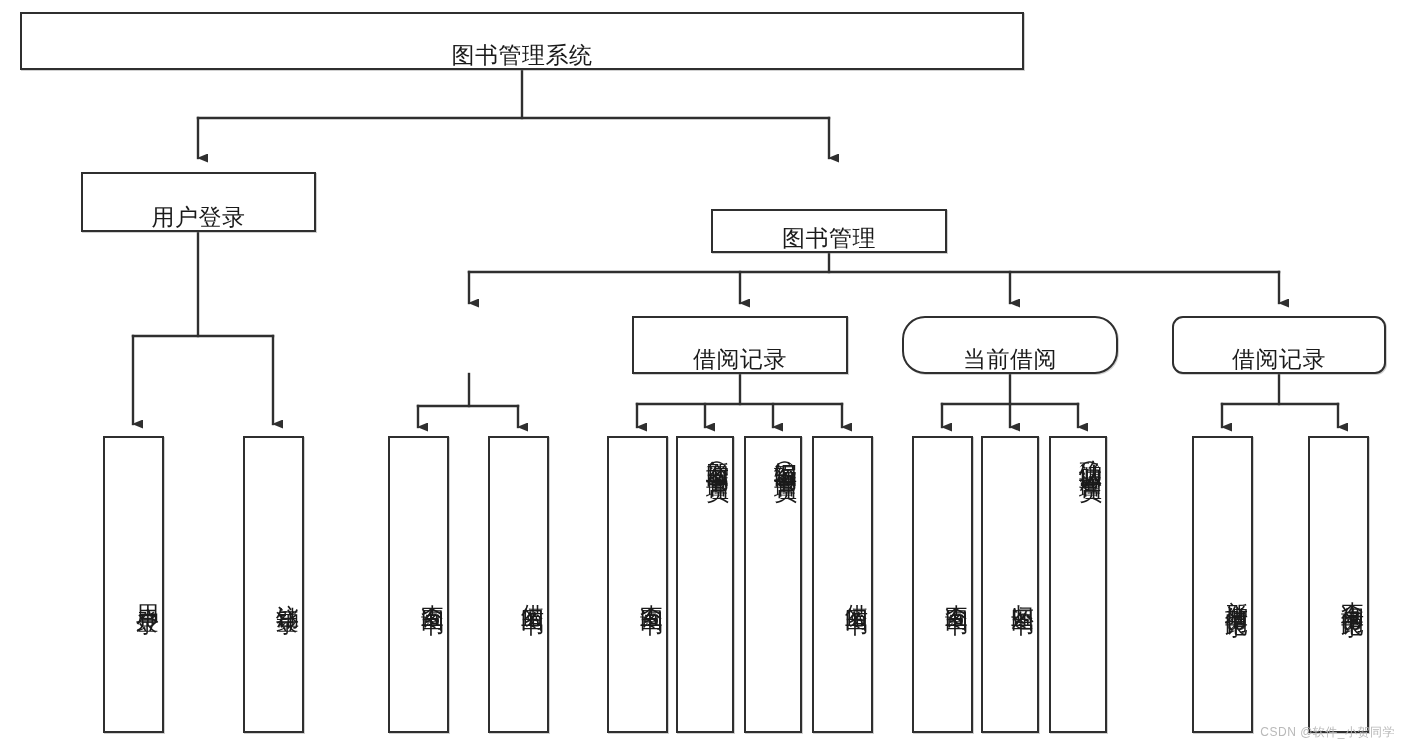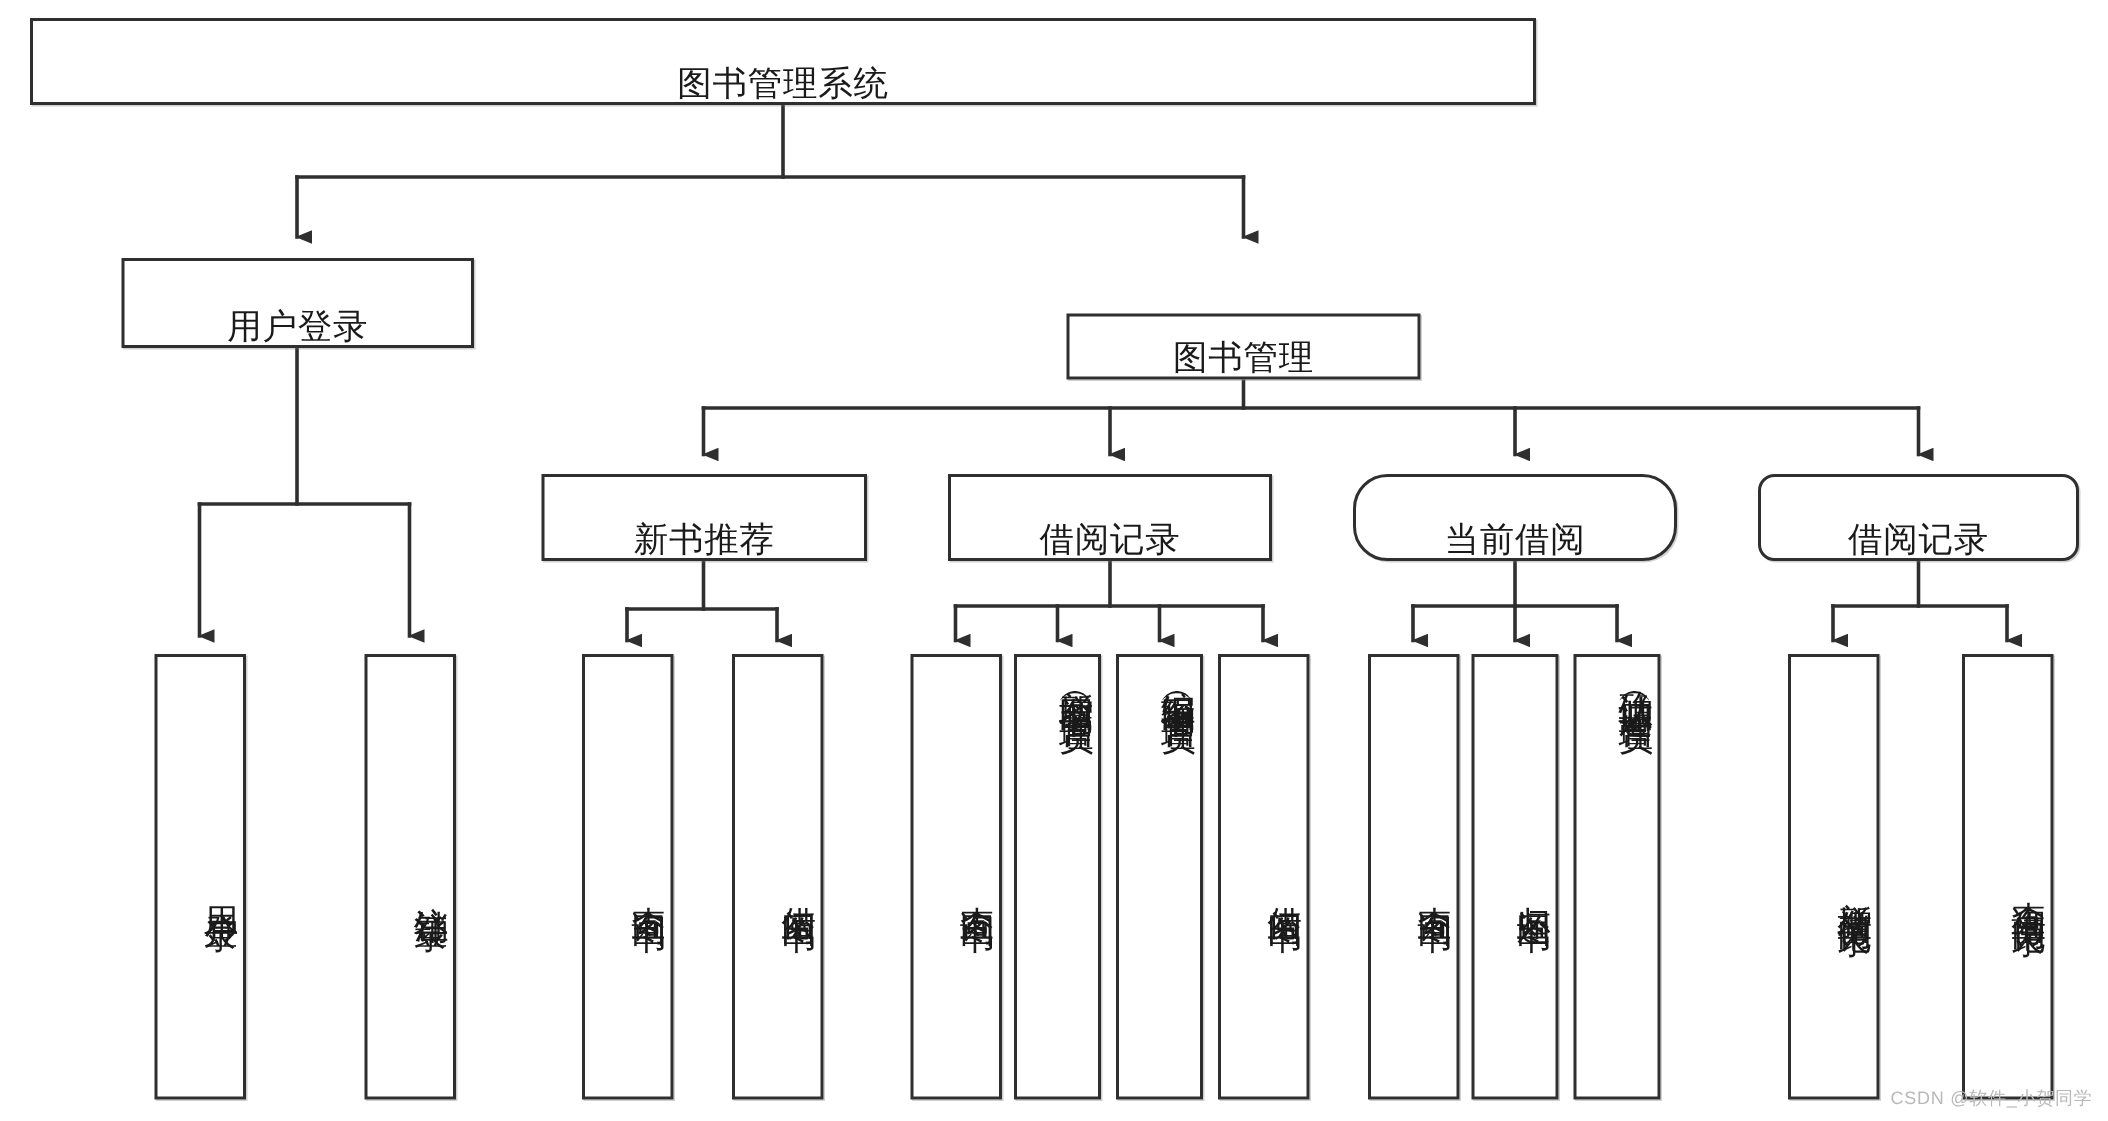--- a/index.html
+++ b/index.html
@@ -97,23 +97,20 @@
     <span class="lbl">图书管理系统</span>
   </div>
 
   <div class="node h" style="left:81px;top:172px;width:235px;height:60px;">
     <span class="lbl">用户登录</span>
   </div>
   <div class="node h" style="left:711px;top:172px;width:236px;height:44px;margin-top:37px;">
     <span class="lbl">图书管理</span>
   </div>
 
-  <div class="node h" style="left:361px;top:316px;width:217px;height:58px;">
-    <span class="lbl">新书推荐</span>
-  </div>
   <div class="node h" style="left:632px;top:316px;width:216px;height:58px;">
     <span class="lbl">借阅记录</span>
   </div>
   <div class="node h" style="left:902px;top:316px;width:216px;height:58px;border-radius:23px;">
     <span class="lbl">当前借阅</span>
   </div>
   <div class="node h" style="left:1172px;top:316px;width:214px;height:58px;border-radius:11px;">
     <span class="lbl">借阅记录</span>
   </div>
 

